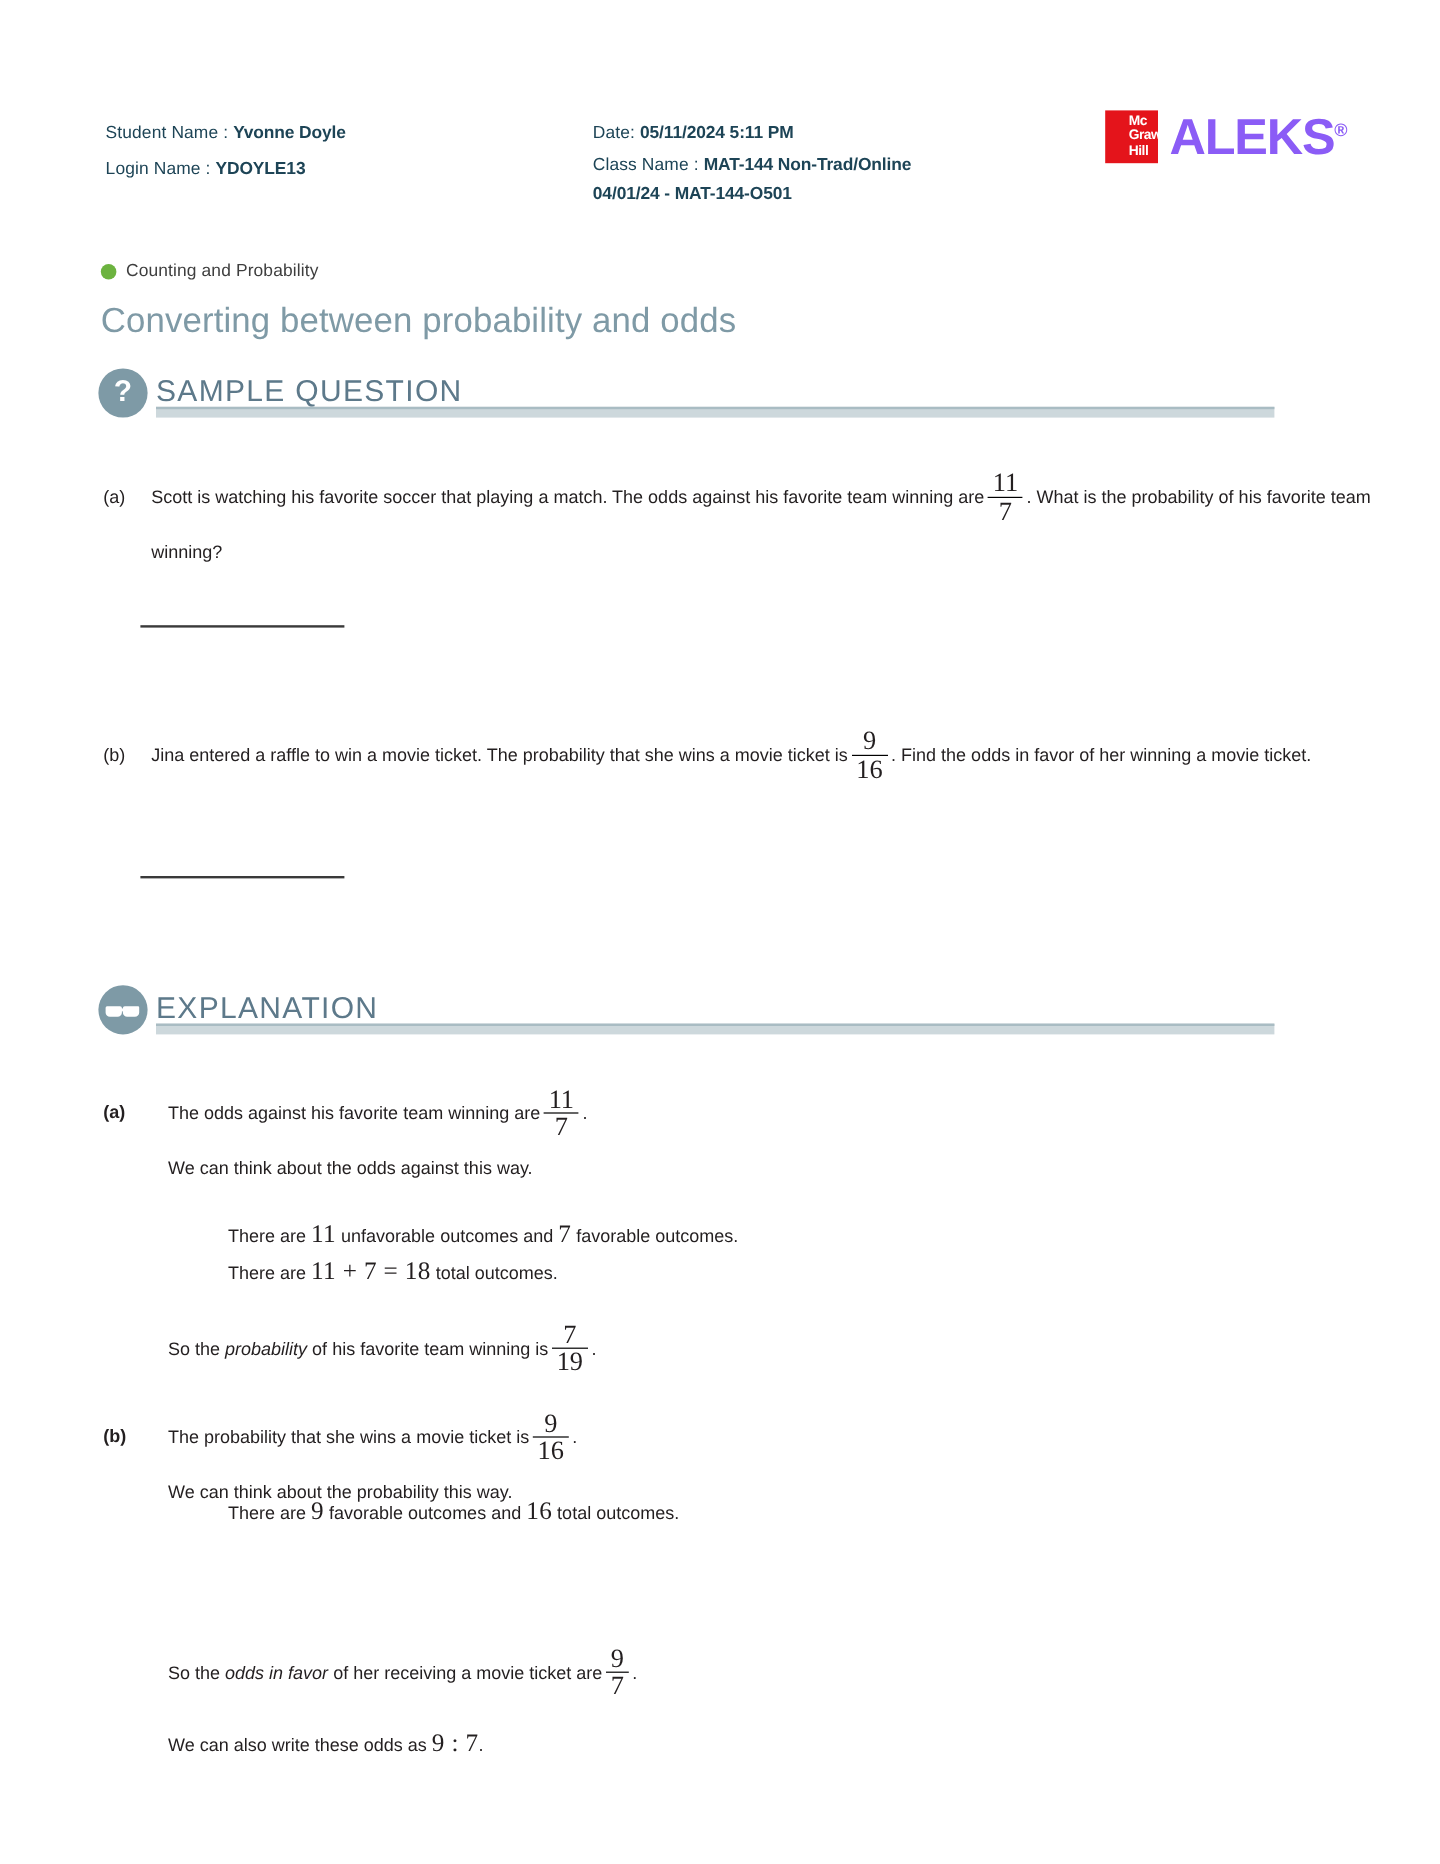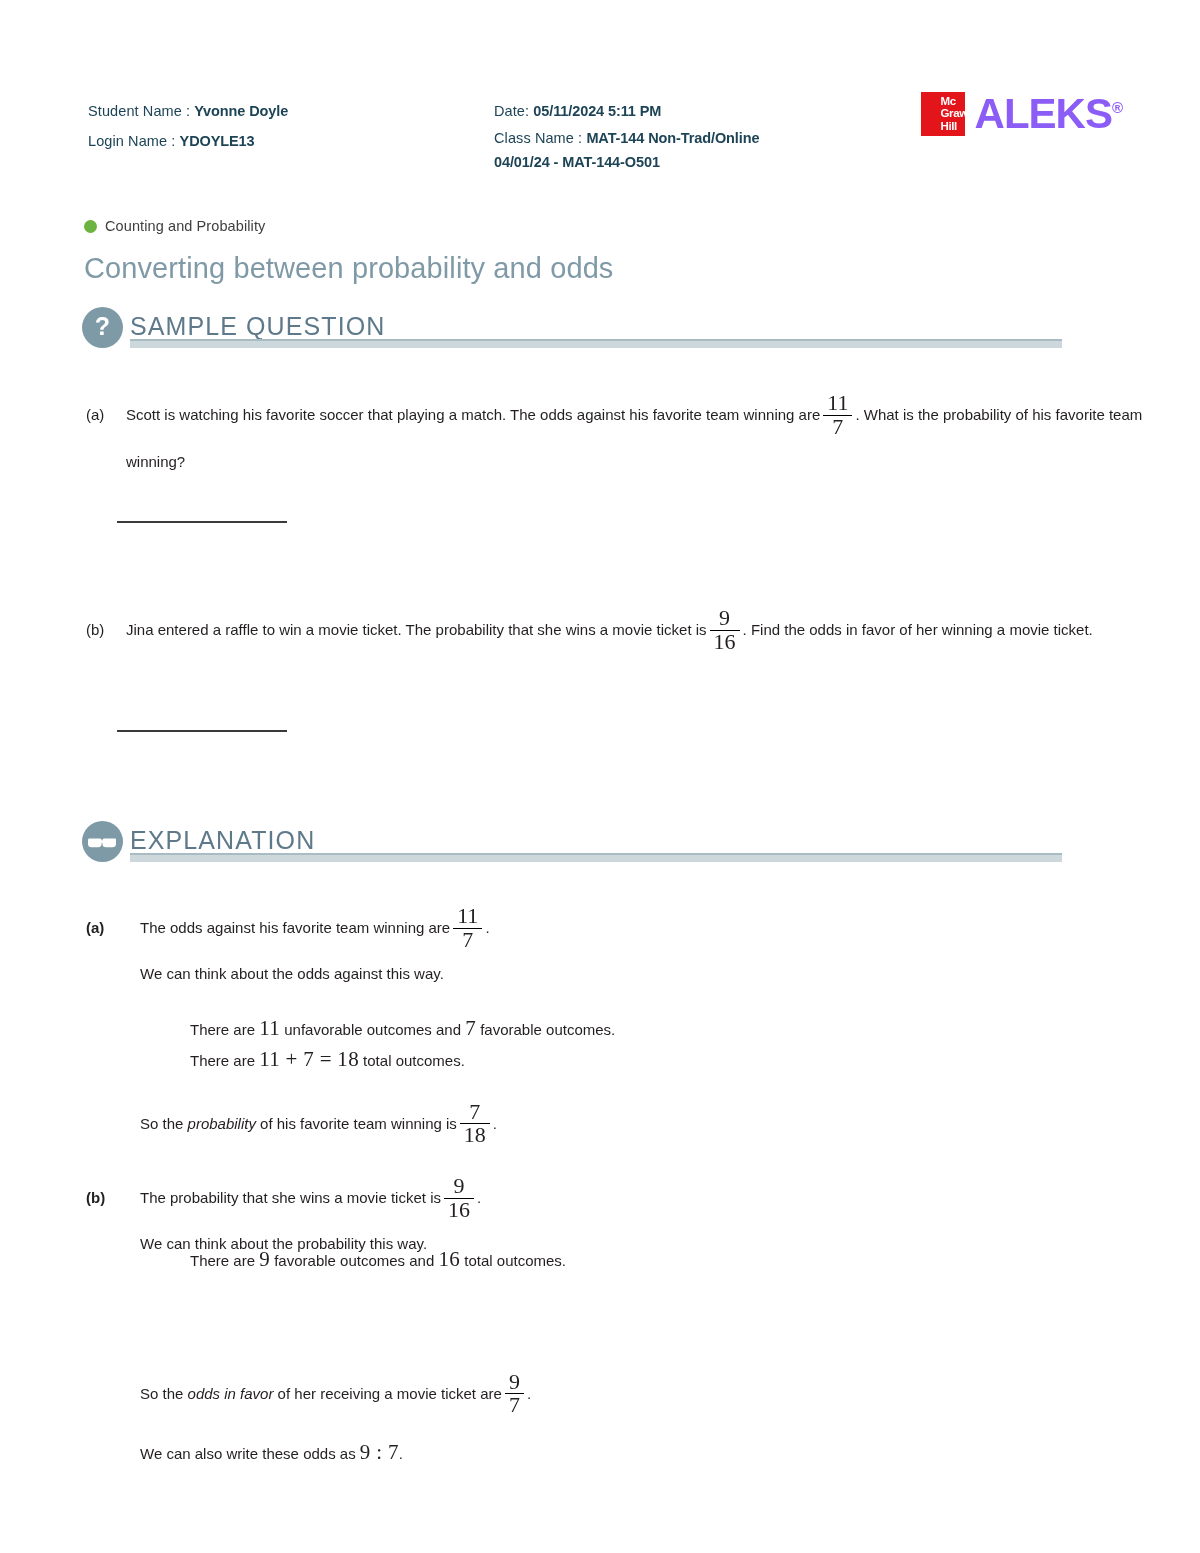--- a/index.html
+++ b/index.html
@@ -330,21 +330,21 @@
   </div>
   <div class="indent-line" style="left:190px; top:1040px;">
     <span>There are</span>
     <span class="mathnum">11 + 7 = 18</span>
     <span>total outcomes.</span>
   </div>
 
   <div class="indent-line" style="left:140px; top:1102px;">
     <span>So the</span>
     <span class="ital">probability</span>
-    <span>of his favorite team winning is</span><span class="frac"><span class="num">7</span><span class="den">18</span></span><span>.</span>
+    <span>of his favorite team winning is</span><span class="frac"><span class="num">7</span><span class="den">19</span></span><span>.</span>
   </div>
 
   <div class="q-block" style="left:86px; top:1176px; width:1000px; line-height:44px;">
     <span class="q-mark bold">(b)</span>
     <span class="q-text exp-text">
       <span class="line"><span>The probability that she wins a movie ticket is</span><span class="frac"><span class="num">9</span><span class="den">16</span></span><span>.</span></span>
       <span class="line">We can think about the probability this way.</span>
     </span>
   </div>
 

